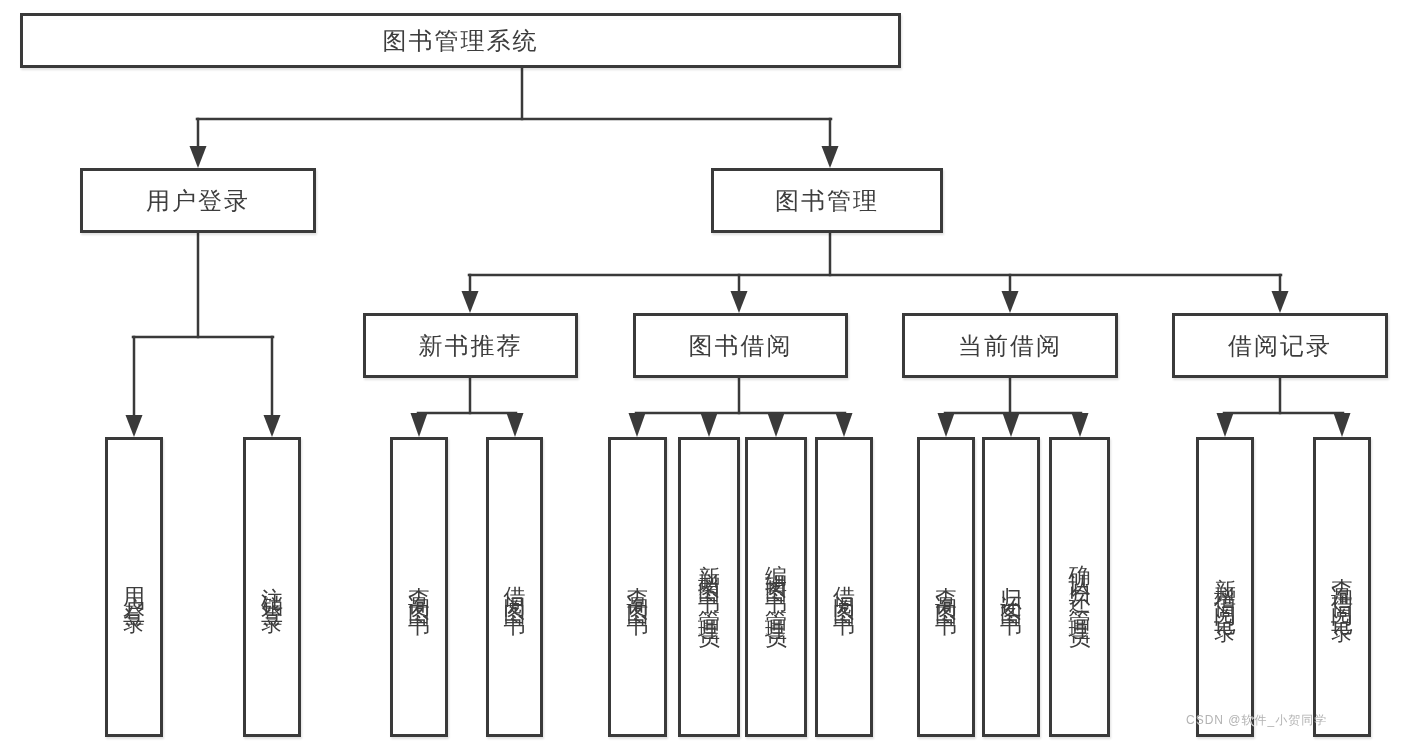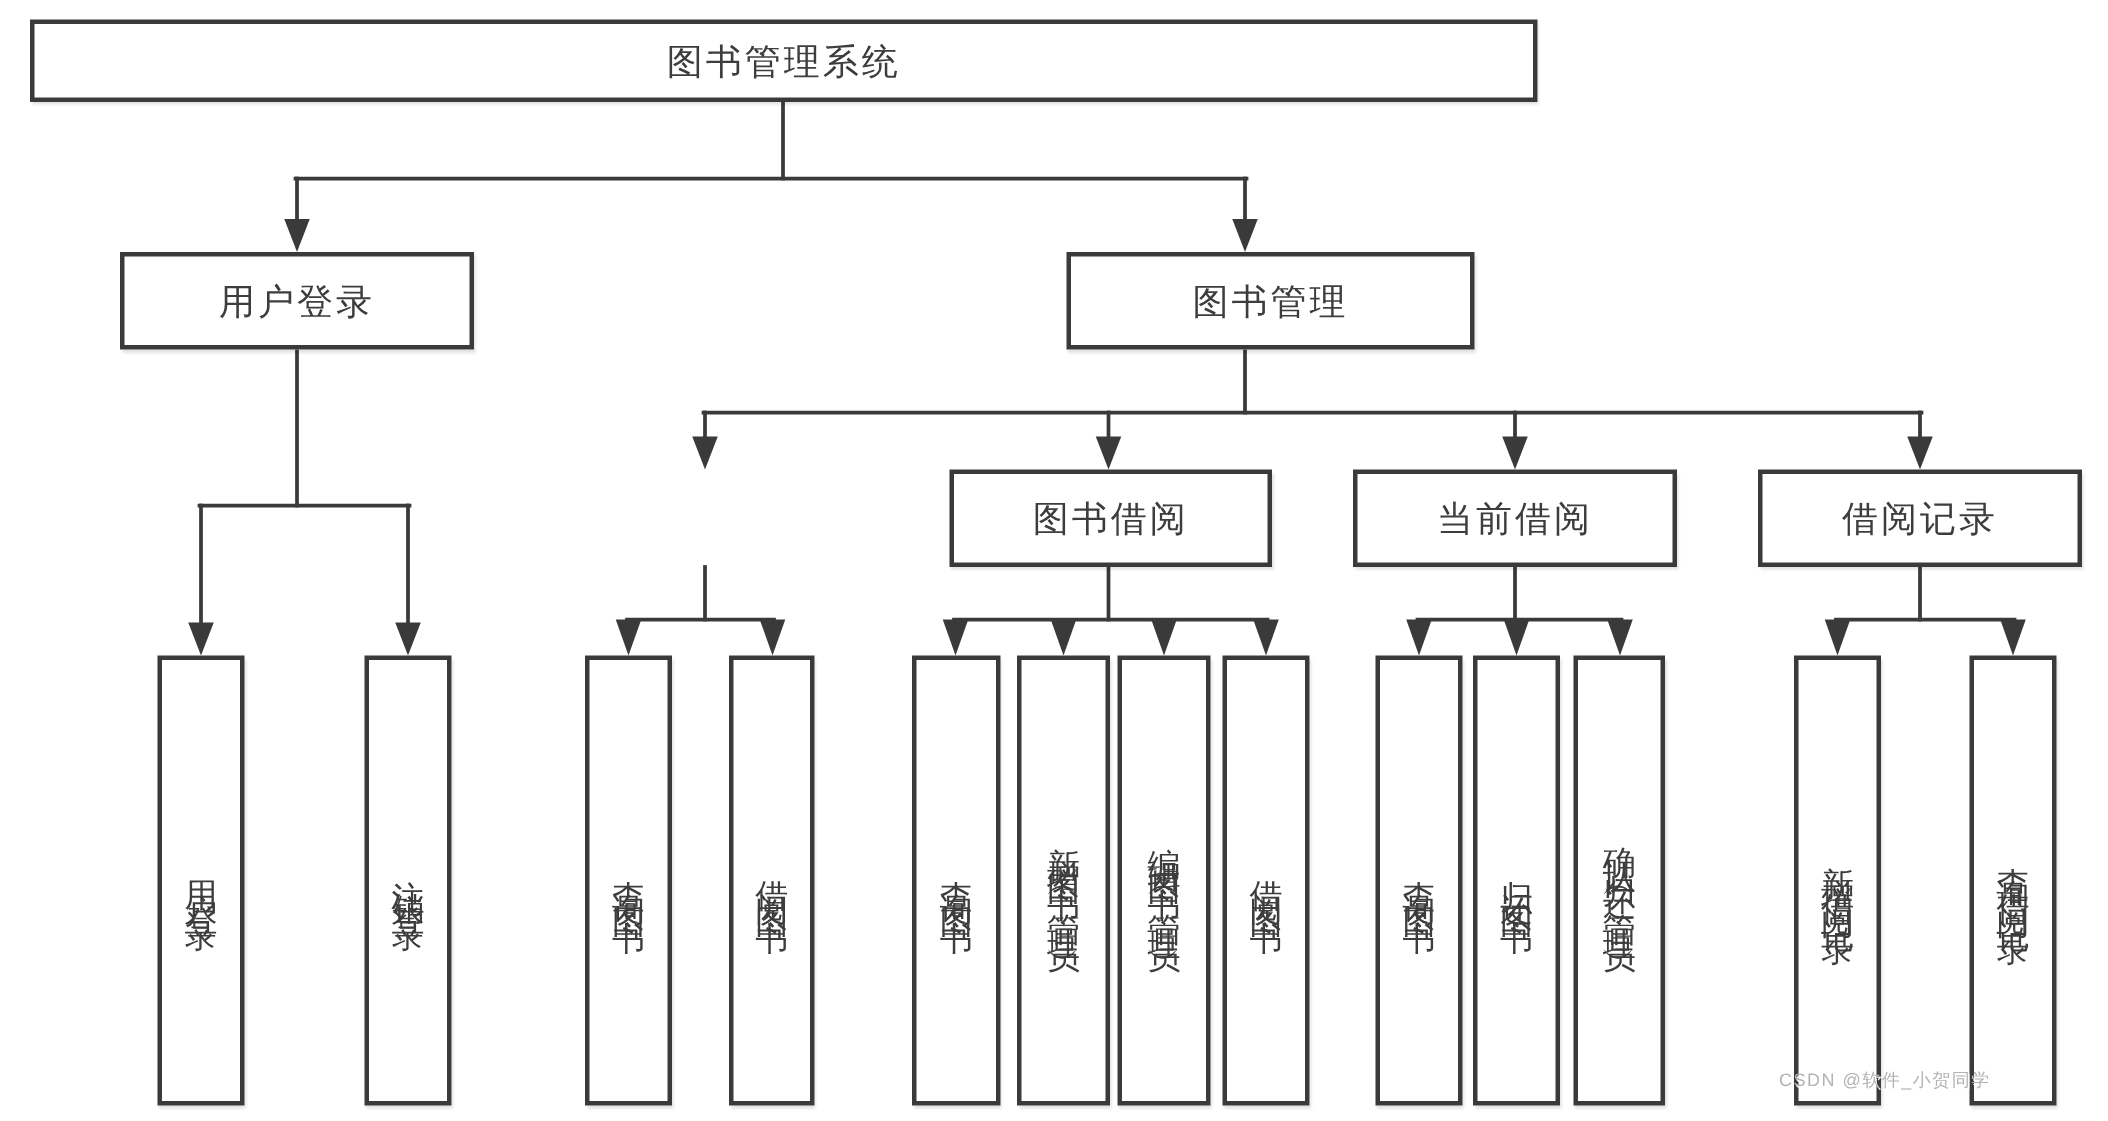--- a/index.html
+++ b/index.html
@@ -78,31 +78,34 @@
       <polygon points="767.5,413 784.5,413 776,437"></polygon>
       <polygon points="835.5,413 852.5,413 844,437"></polygon>
       <polygon points="937.5,413 954.5,413 946,437"></polygon>
       <polygon points="1002.5,413 1019.5,413 1011,437"></polygon>
       <polygon points="1071.5,413 1088.5,413 1080,437"></polygon>
       <polygon points="1216.5,413 1233.5,413 1225,437"></polygon>
       <polygon points="1333.5,413 1350.5,413 1342,437"></polygon>
     </g>
   </svg>
 
-  <div class="node h" style="left:20px;top:13px;width:1005px;height:55px">
+  <div class="node h" style="left:20px;top:13px;width:881px;height:55px">
     <span class="lbl">图书管理系统</span>
   </div>
 
   <div class="node h" style="left:80px;top:168px;width:236px;height:65px">
     <span class="lbl">用户登录</span>
   </div>
-  <div class="node h" style="left:711px;top:168px;width:272px;height:65px">
+  <div class="node h" style="left:711px;top:168px;width:232px;height:65px">
     <span class="lbl">图书管理</span>
   </div>
 
+  <div class="node h" style="left:363px;top:313px;width:215px;height:65px">
+    <span class="lbl">新书推荐</span>
+  </div>
   <div class="node h" style="left:902px;top:313px;width:216px;height:65px">
     <span class="lbl">当前借阅</span>
   </div>
   <div class="node h" style="left:633px;top:313px;width:215px;height:65px">
     <span class="lbl">图书借阅</span>
   </div>
   <div class="node h" style="left:1172px;top:313px;width:216px;height:65px">
     <span class="lbl">借阅记录</span>
   </div>
 

